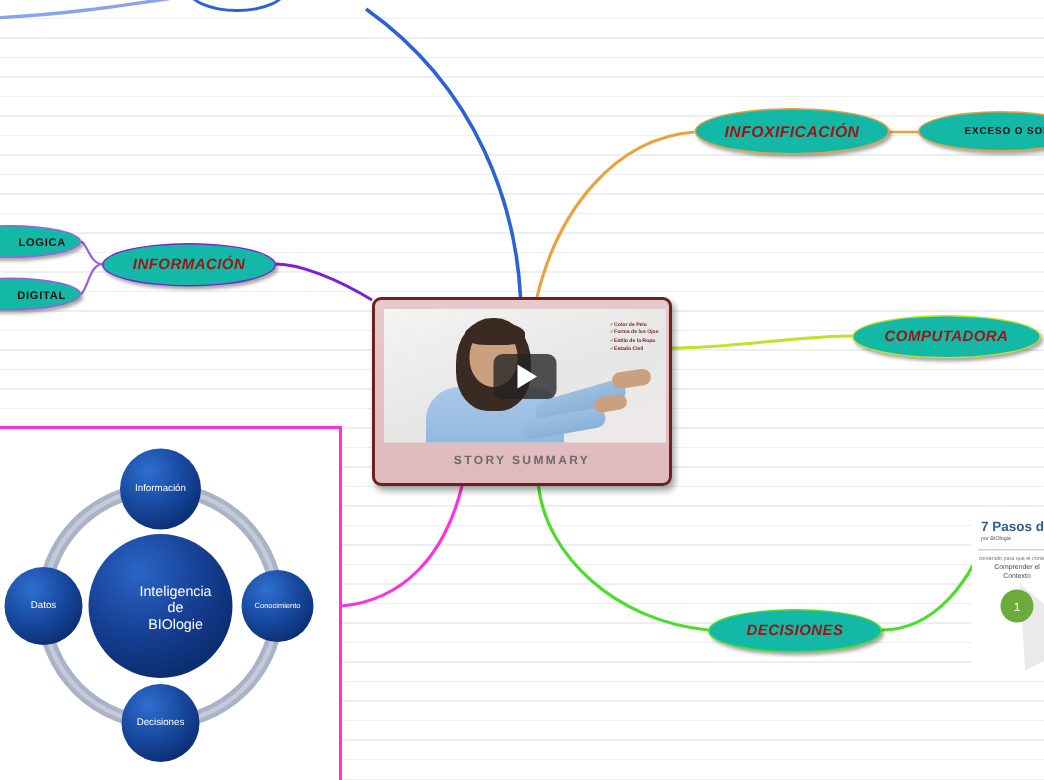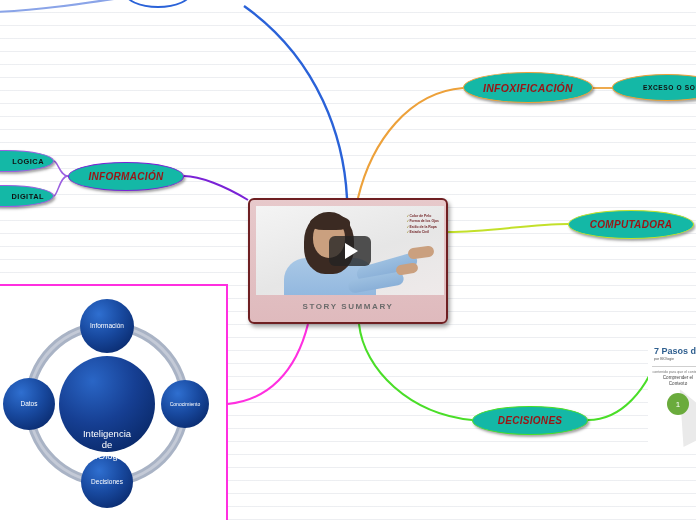--- a/index.html
+++ b/index.html
@@ -302,21 +302,21 @@
       </radialGradient>
     </defs>
     <circle cx="113" cy="118" r="78" fill="none" stroke="#9aa6bb" stroke-width="9" opacity="0.85"></circle>
     <circle cx="113" cy="118" r="78" fill="none" stroke="#c6ccd8" stroke-width="3" opacity="0.9"></circle>
     <circle cx="113" cy="118" r="48" fill="url(#gcenter)"></circle>
     <circle cx="113" cy="40" r="27" fill="url(#gnode)"></circle>
     <circle cx="191" cy="118" r="24" fill="url(#gnode)"></circle>
     <circle cx="113" cy="196" r="26" fill="url(#gnode)"></circle>
     <circle cx="35" cy="118" r="26" fill="url(#gnode)"></circle>
   </svg>
-  <div class="bi-label" id="bi-label-center" style="left:78px;top:103px;margin-top:39px;">
+  <div class="bi-label" id="bi-label-center" style="left:88px;top:103px;">
     <div>Inteligencia</div>
     <div>de</div>
     <div>BIOlogie</div>
   </div>
   <div class="bi-label" style="left:83px;top:36px;width:60px;">Información</div>
   <div class="bi-label" style="left:161px;top:114px;width:60px;font-size:5px;">Conocimiento</div>
   <div class="bi-label" style="left:83px;top:192px;width:60px;">Decisiones</div>
   <div class="bi-label" style="left:5px;top:114px;width:60px;">Datos</div>
 </div>
 

